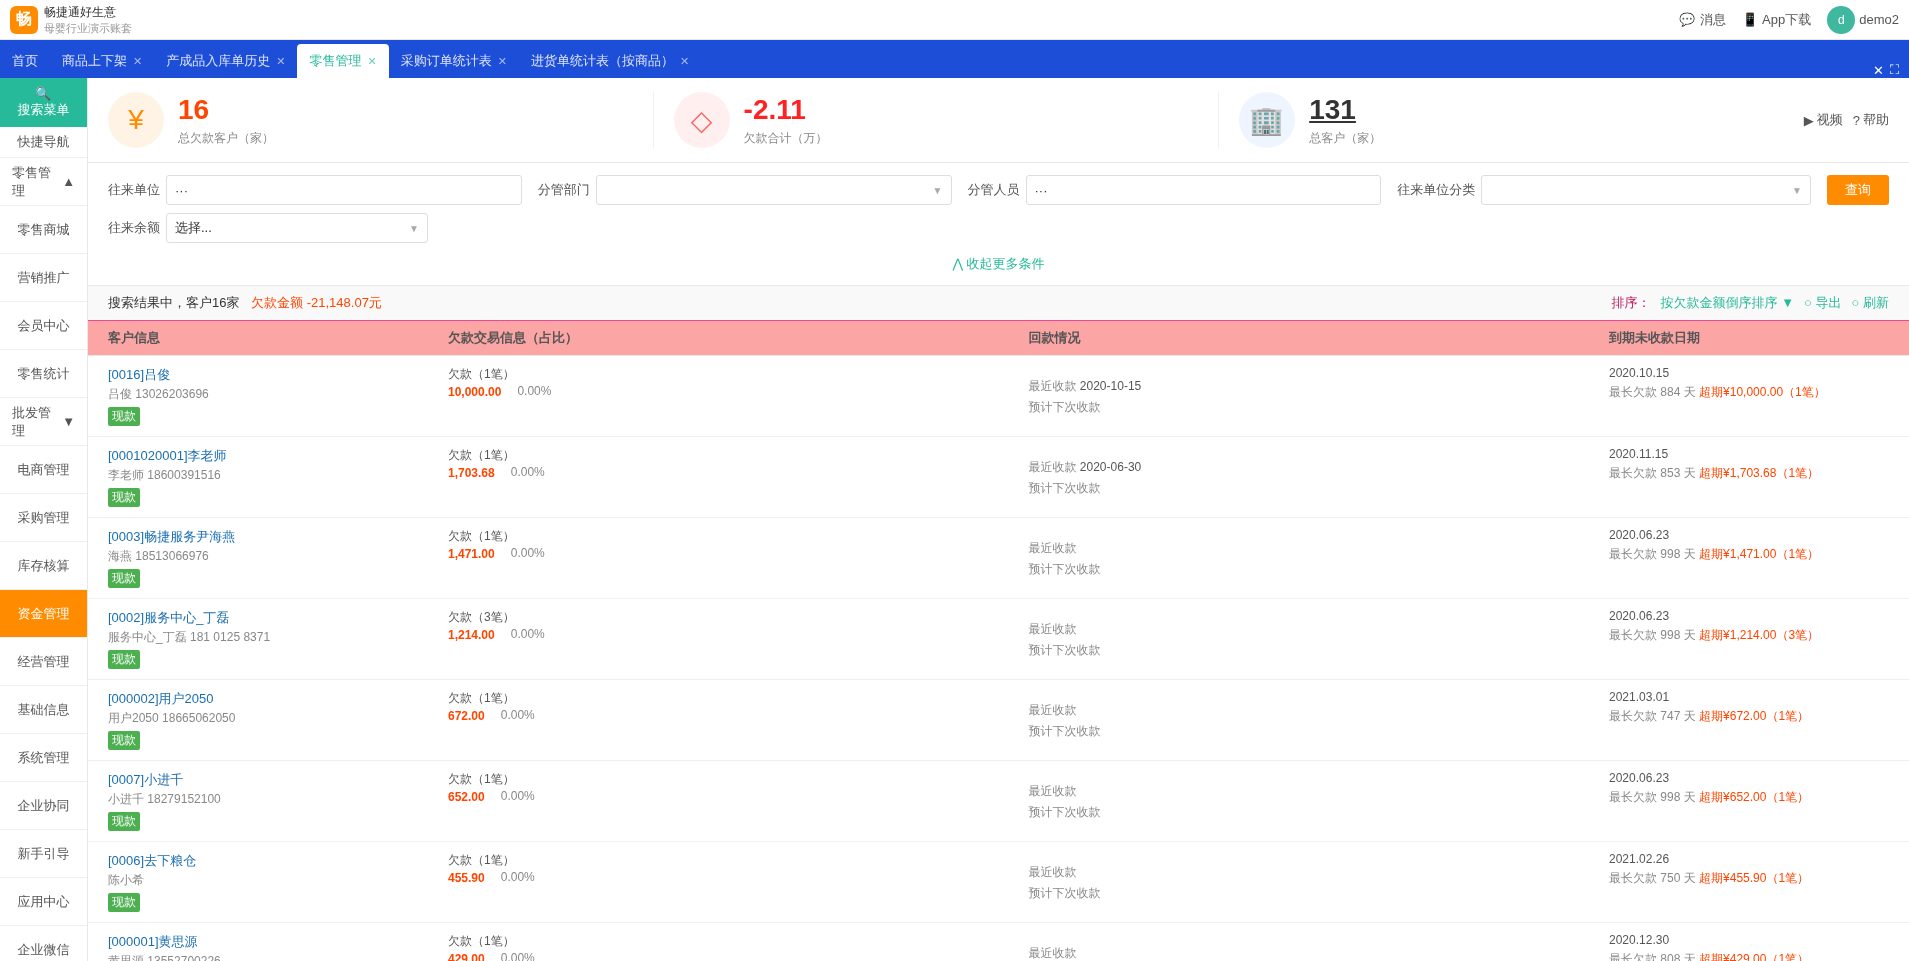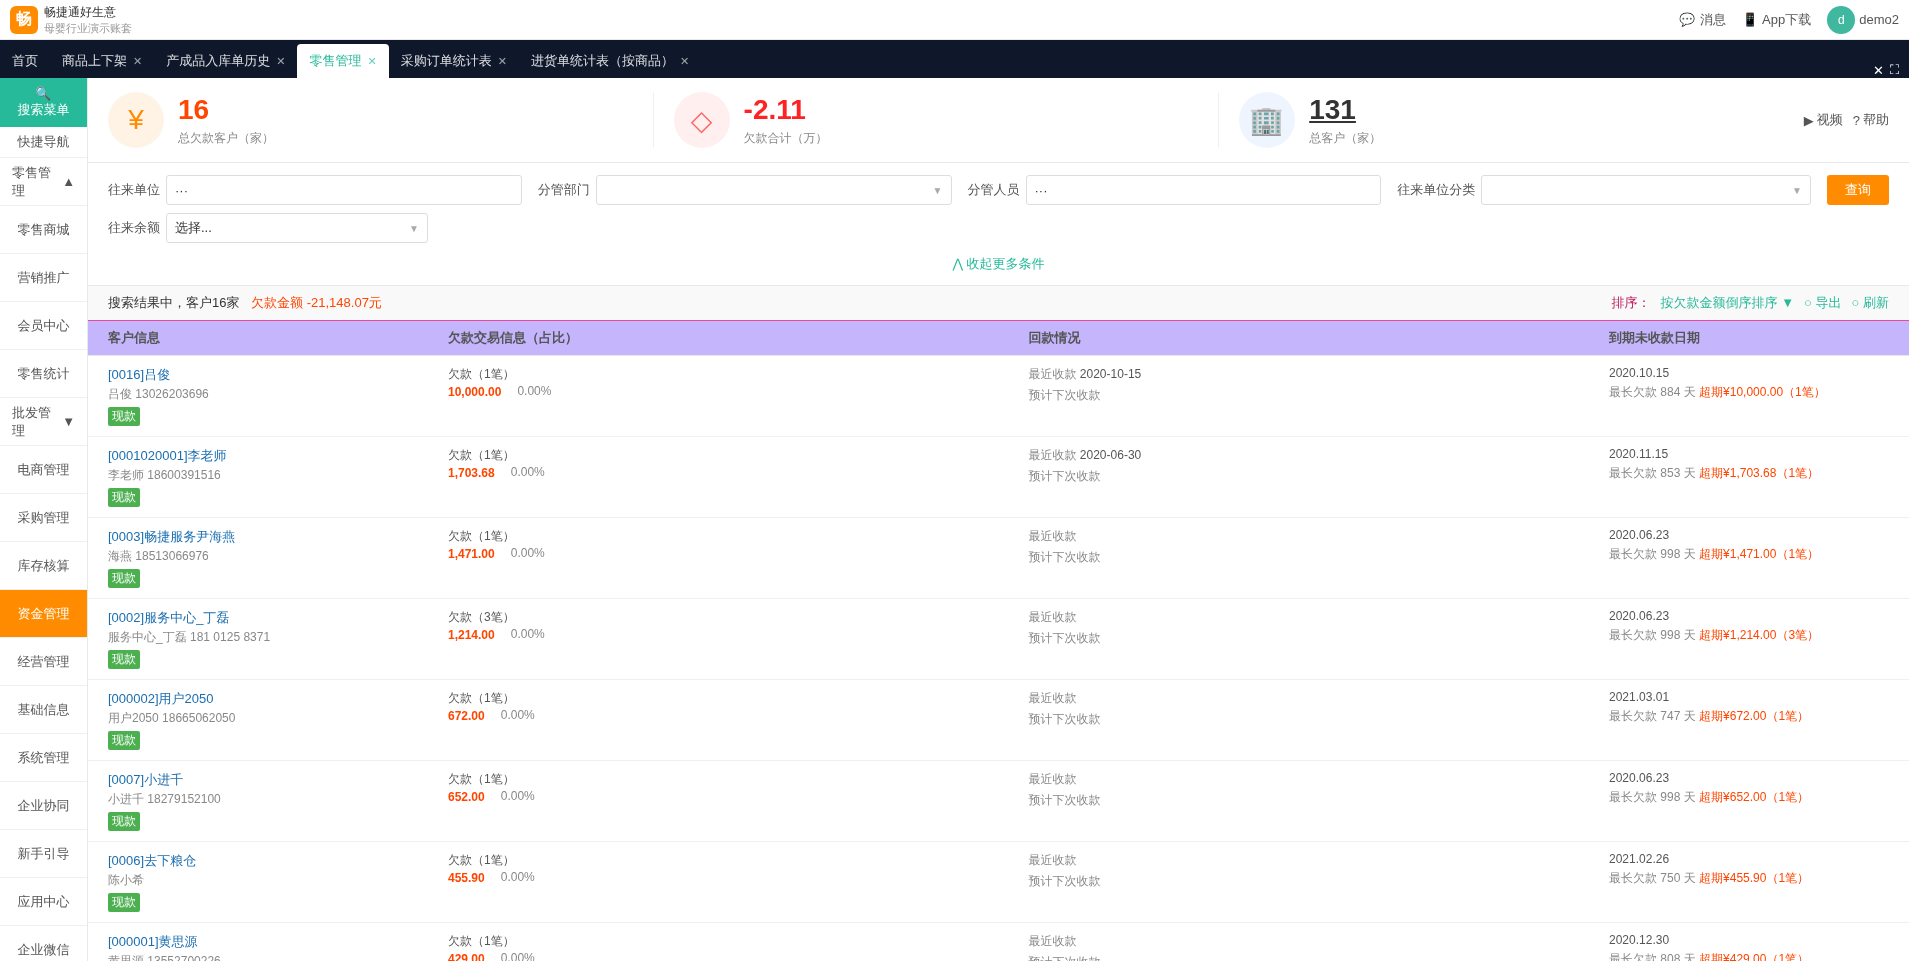--- a/index.html
+++ b/index.html
@@ -39,21 +39,21 @@
     .avatar-circle {
       width: 28px; height: 28px; border-radius: 50%;
       background: #40b8a0;
       display: flex; align-items: center; justify-content: center;
       color: white; font-size: 12px;
     }
 
     
     .tab-bar {
       display: flex;
-      background: #0f172a;
+      background: #1d4ed8;
       height: 38px;
       align-items: flex-end;
       padding: 0 0 0 0;
     }
     .tab-item {
       display: flex; align-items: center;
       padding: 0 12px;
       height: 34px;
       color: rgba(255,255,255,0.85);
       font-size: 13px;
@@ -250,21 +250,21 @@
     .sort-value { color: #26b99a; }
 
     
     .data-table {
       background: #fff;
       width: 100%;
     }
     .table-header {
       display: grid;
       grid-template-columns: 340px 1fr 1fr 280px;
-      background: #c4b5fd;
+      background: #fca5a5;
       border-bottom: 1px solid #e8e8e8;
       padding: 8px 20px;
       font-size: 13px;
       color: #555;
       font-weight: 600;
     }
     .table-row {
       display: grid;
       grid-template-columns: 340px 1fr 1fr 280px;
       border-bottom: 1px solid #f0f0f0;
@@ -284,21 +284,21 @@
       font-size: 12px;
       padding: 1px 4px;
       border-radius: 2px;
       margin-top: 4px;
     }
     .debt-count { font-size: 12px; color: #555; }
     .debt-amount { color: #ff4500; font-size: 12px; font-weight: bold; margin-top: 2px; }
     .debt-percent { font-size: 12px; color: #888; margin-left: 8px; }
     .debt-cell { display: flex; flex-direction: column; }
     .debt-row-amount { display: flex; align-items: center; gap: 8px; }
-    .recovery-label { font-size: 12px; color: #888; }
+    .recovery-label { font-size: 12px; color: #888; margin-top: 12px; }
     .recovery-date { font-size: 12px; color: #555; }
     .recovery-sub { font-size: 12px; color: #888; margin-top: 4px; }
     .overdue-date { font-size: 12px; color: #555; }
     .overdue-days { font-size: 12px; color: #888; margin-top: 4px; }
     .overdue-link { color: #ff4500; font-size: 12px; }
 
     
     ::-webkit-scrollbar { width: 6px; height: 6px; }
     ::-webkit-scrollbar-thumb { background: #ccc; border-radius: 3px; }
 

